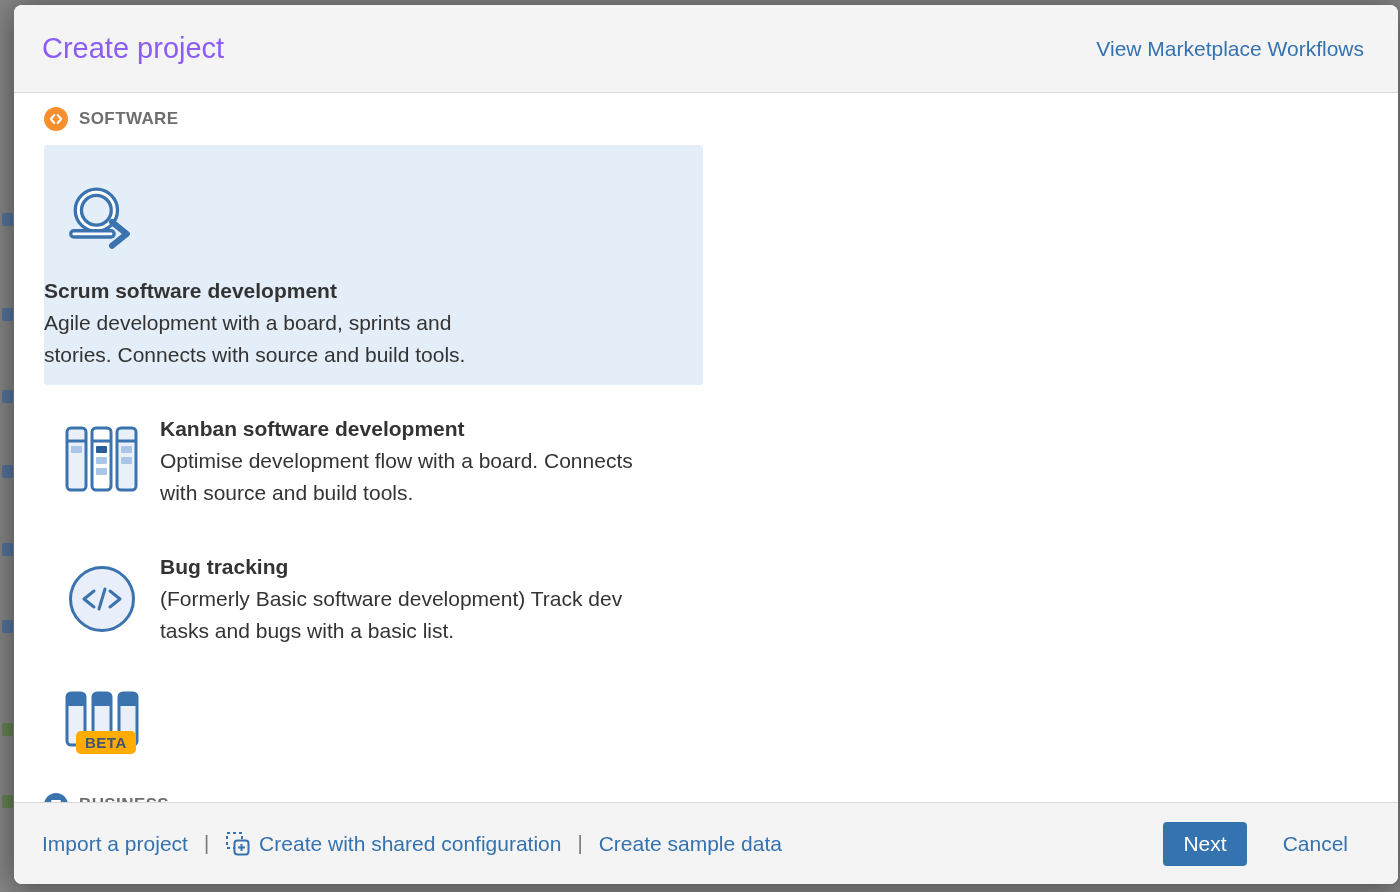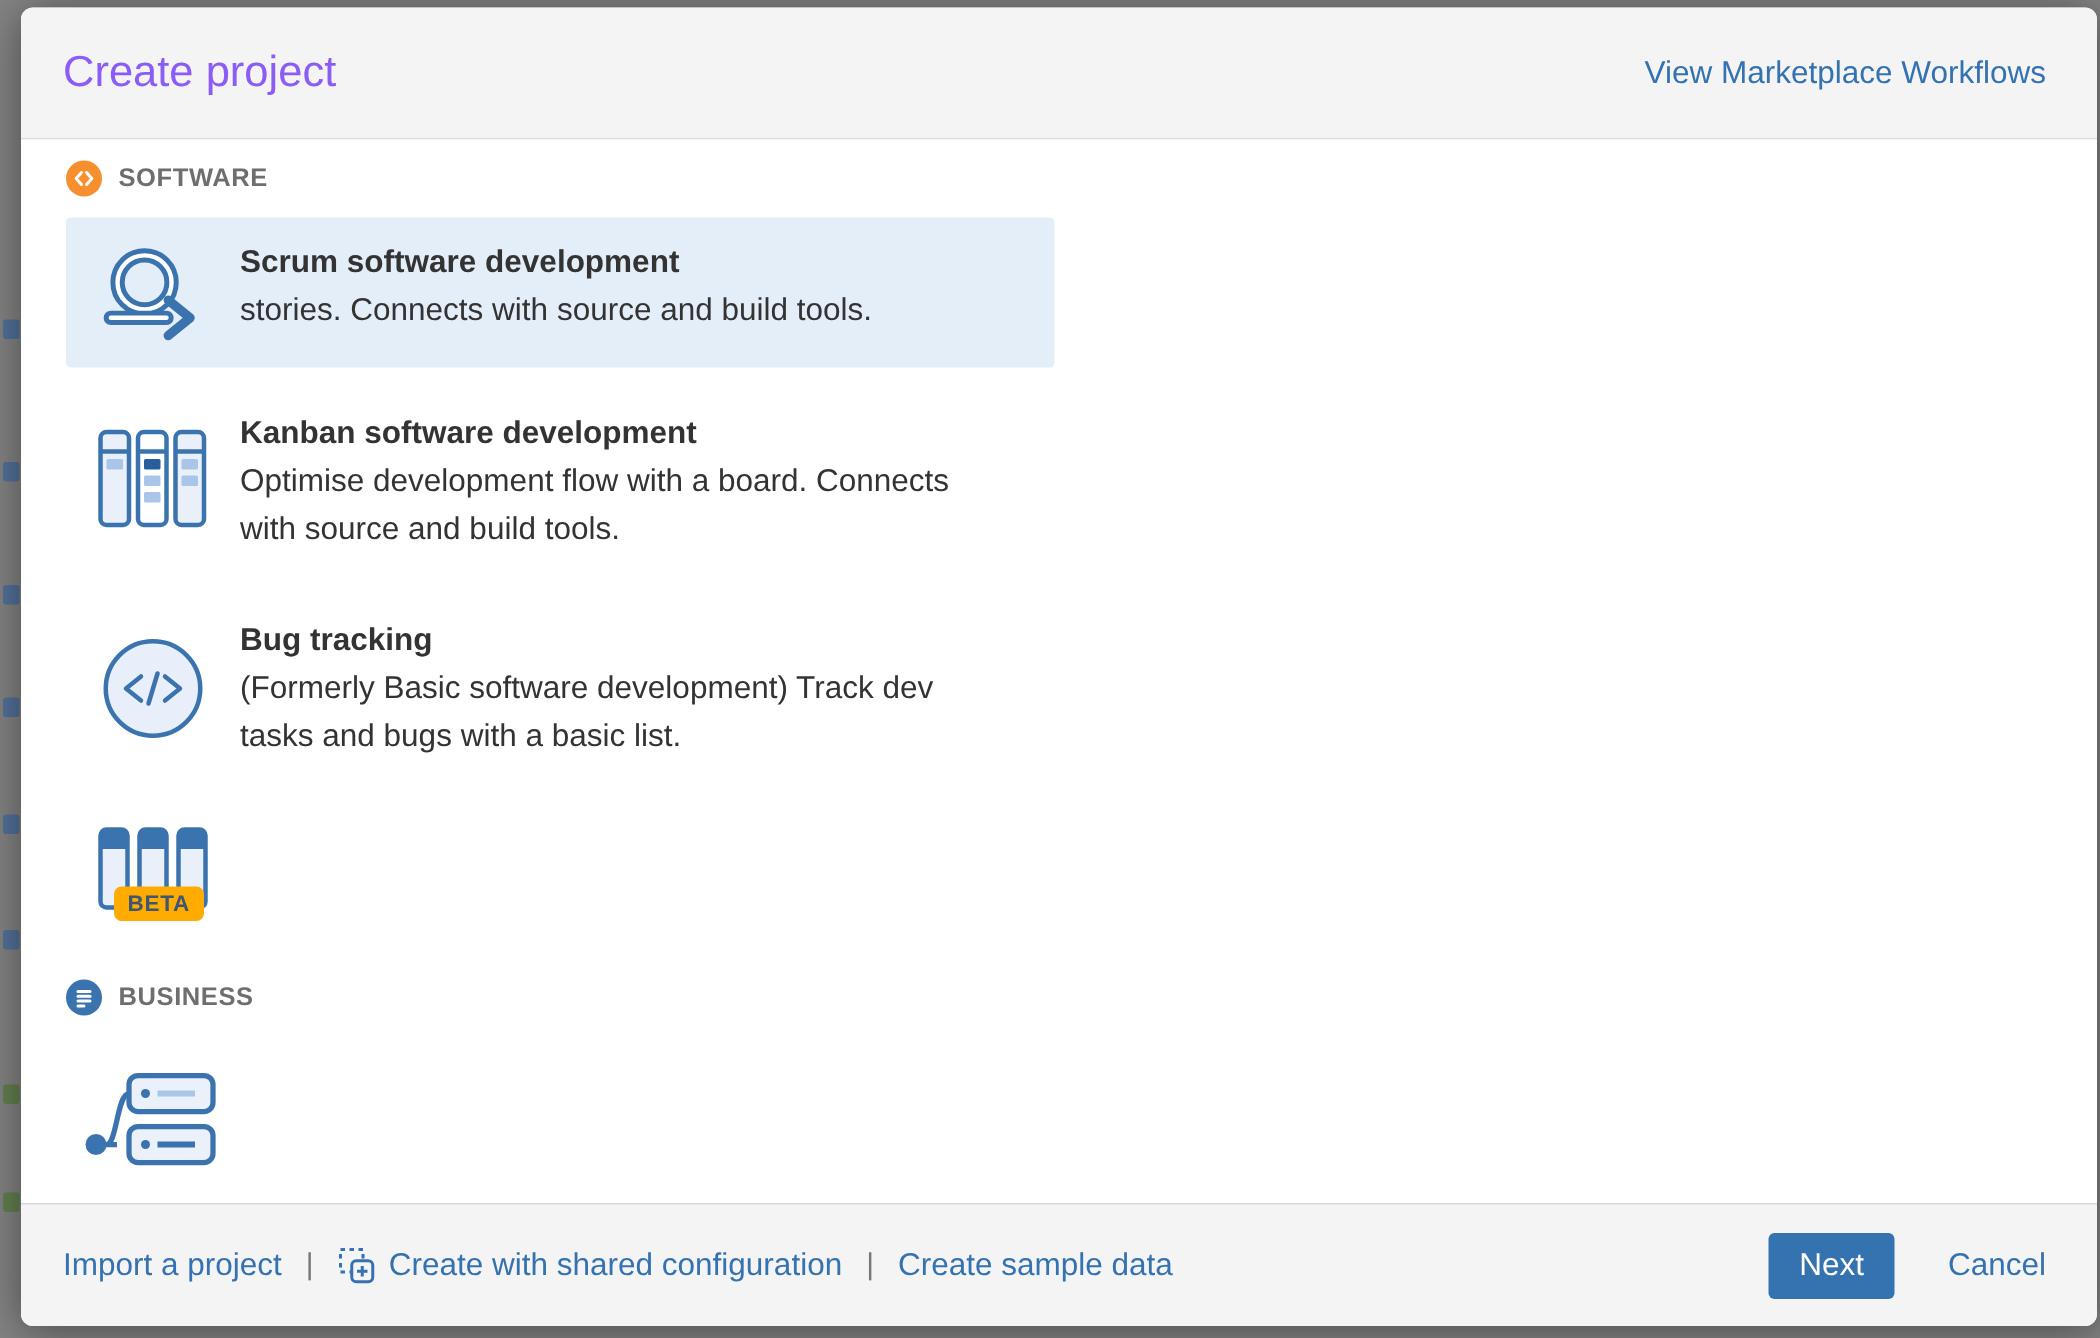--- a/index.html
+++ b/index.html
@@ -27,37 +27,37 @@
   .marketplace-link { margin-left:auto; font-size:21px; color:#3572b0; text-decoration:none; cursor:pointer; }
 
   .modal-body { flex:1 1 auto; background:#fff; overflow:hidden; padding:14px 0 0 30px; }
 
   .section-header { display:flex; align-items:center; height:24px; margin-bottom:14px; }
   .section-header.business { margin-top:10px;text-align:center; }
   .section-badge { width:24px; height:24px; border-radius:50%; flex:0 0 24px; }
   .section-label { margin-left:11px; font-size:17px; font-weight:bold; color:#6e6e6e; letter-spacing:.4px; }
 
   .type-item { width:659px; display:flex; border-radius:3px; margin-bottom:14px; padding:14px 0; cursor:pointer; }
-  .type-item.selected { background:#e4eef9; }
+  .type-item.selected { background:#e4eef9;flex-direction:column; }
   .item-icon-wrap { width:116px; flex:0 0 116px; display:flex; align-items:center; justify-content:center; }
   .item-text { flex:1; }
   .item-title { font-size:21px; font-weight:bold; color:#333; line-height:32px; white-space:nowrap; }
   .item-desc-line { font-size:21px; color:#333; line-height:32px; white-space:nowrap; }
 
   .agility-icon-box { position:relative; width:76px; height:76px;text-decoration:underline; }
   .beta-badge {
     position:absolute; left:12px; top:42px; background:#ffab00; color:#3f5574;
     font-size:15px; font-weight:bold; letter-spacing:.5px;
     padding:3px 9px; border-radius:5px;
   }
 
   .modal-footer {
     background:#f4f4f4; border-top:1px solid #d9d9d9;
     height:82px; flex:0 0 82px; display:flex; align-items:center;
-    padding:0 34px 0 28px;
+    padding:0 50px 0 28px;
   }
   .footer-link { font-size:21px; color:#3572b0; text-decoration:none; cursor:pointer; display:inline-flex; align-items:center; gap:8px; }
   .footer-sep { color:#777; font-size:20px; margin:0 16px; }
   .footer-right { margin-left:auto; display:flex; align-items:center; }
   .next-button {
     background:#3572b0; color:#fff; border:none; border-radius:4px;
     font-size:21px; font-weight:normal; padding:10px 20px; cursor:pointer;
     font-family:"Liberation Sans","DejaVu Sans",sans-serif;
   }
   .cancel-link { font-size:21px; color:#3572b0; margin-left:36px; text-decoration:none; cursor:pointer; }
@@ -98,20 +98,21 @@
         <svg width="72" height="72" viewBox="0 0 64 64">
           <circle cx="27" cy="26" r="16" fill="none" stroke="#3b73af" stroke-width="8.5"></circle>
           <circle cx="27" cy="26" r="16" fill="none" stroke="#fff" stroke-width="2.6"></circle>
           <path d="M7 47 H40" stroke="#3b73af" stroke-width="8.5" stroke-linecap="round" fill="none"></path>
           <path d="M7 47 H40" stroke="#fff" stroke-width="2.6" stroke-linecap="round" fill="none"></path>
           <path d="M41 36.5 L54 47 L41 57.5" fill="none" stroke="#3b73af" stroke-width="5.5" stroke-linejoin="round" stroke-linecap="round"></path>
         </svg>
       </div>
       <div class="item-text">
         <div class="item-title">Scrum software development</div>
+        <div class="item-desc-line">Agile development with a board, sprints and</div>
         <div class="item-desc-line">stories. Connects with source and build tools.</div>
       </div>
     </div>
 
     <div class="type-item">
       <div class="item-icon-wrap">
         <svg width="76" height="72" viewBox="0 0 76 72">
           <rect x="3" y="3" width="19" height="62" rx="4" fill="#e9f0fa" stroke="#3b73af" stroke-width="3"></rect>
           <line x1="3" y1="16" x2="22" y2="16" stroke="#3b73af" stroke-width="3"></line>
           <rect x="7" y="21" width="11" height="7" rx="1" fill="#a9c6e8"></rect>

